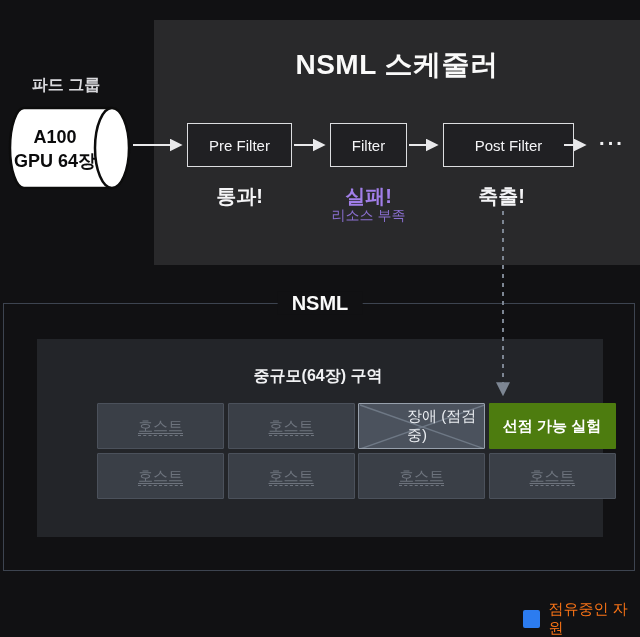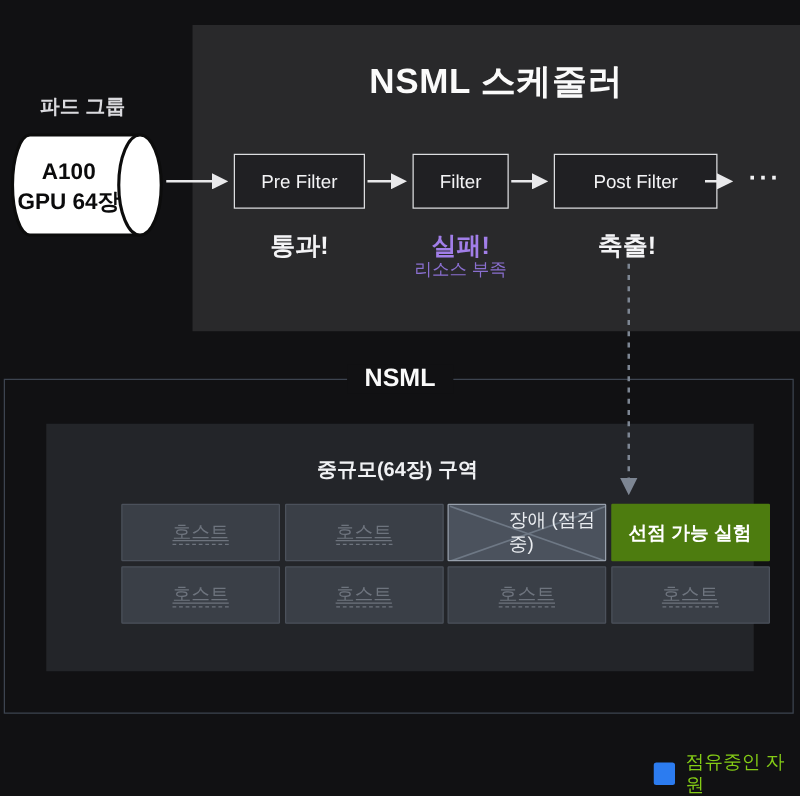--- a/index.html
+++ b/index.html
@@ -50,21 +50,21 @@
   .cell-host{background:#3a3f47;border:1px solid #4b515b;color:#6e747e;}
   .cell-host .u{ text-decoration:underline;text-underline-offset:2px;
     border-bottom:1px dashed #6e747e;padding-bottom:1px;line-height:17px;}
   .cell-fault{background:#4b525d;border:1px solid #97a0ac;color:#eaedf1;}
   .cell-fault .lbl{position:relative;z-index:2;margin-left:48px;}
   .cell-fault svg{position:absolute;left:0;top:0;z-index:1;}
   .cell-preempt{background:#4d7c0f;color:#ffffff;font-weight:bold;}
   
   .legend{position:absolute;left:523px;top:600px;display:flex;align-items:center;gap:8px;}
   .legend-swatch{width:18px;height:18px;background:#2c7cf0;border-radius:2px;}
-  .legend-label{font-size:15px;color:#84cc16;}
+  .legend-label{font-size:15px;color:#f97316;}
 </style>
 </head>
 <body>
 
 <div class="canvas">
 
   <div class="sched-panel"></div>
   <div class="sched-title">NSML 스케줄러</div>
 
   <div class="stage-box box-pre">

